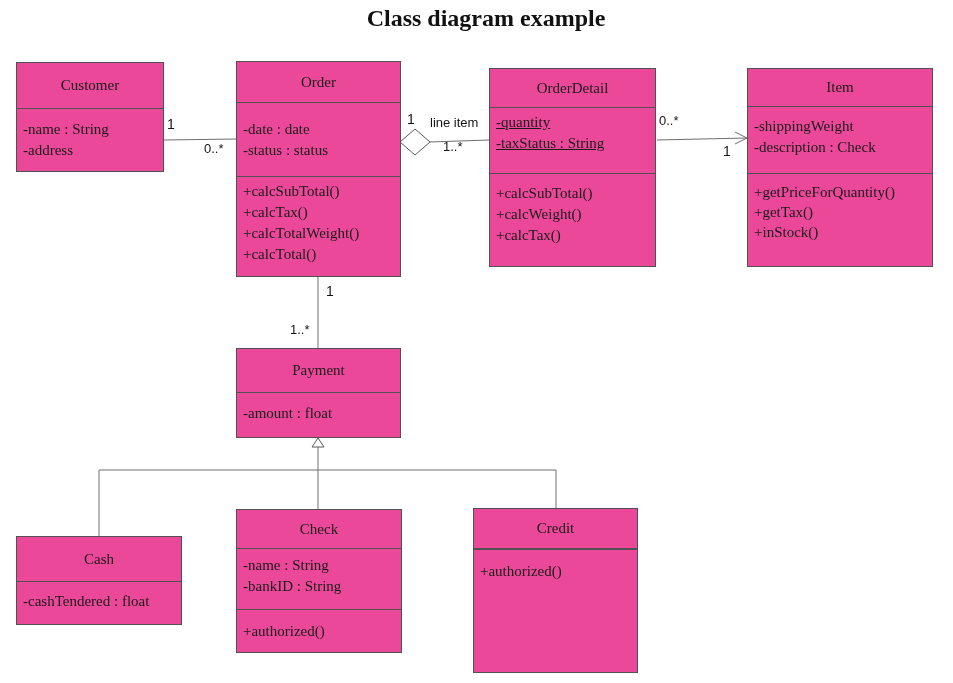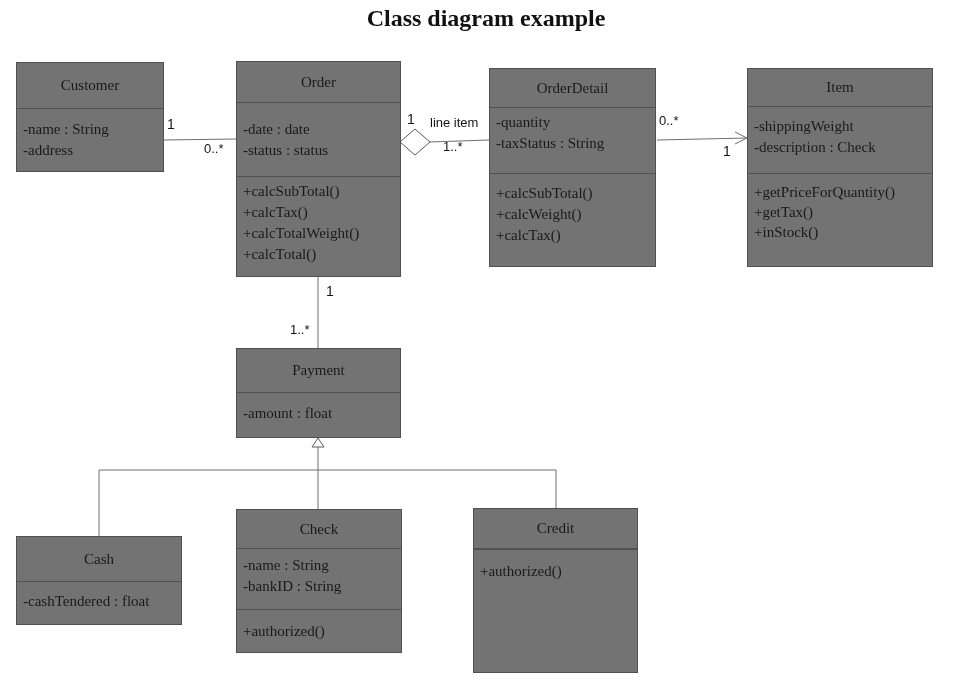--- a/index.html
+++ b/index.html
@@ -6,21 +6,21 @@
   #canvas {
     position:relative; width:953px; height:683px; background:#ffffff;
     overflow:hidden; font-family:"Liberation Serif", serif;
   }
   .diagram-title {
     position:absolute; left:348px; top:5px; width:276px; text-align:center;
     font-family:"Liberation Serif", serif; font-weight:bold; font-size:24px;
     color:#111111; white-space:nowrap;
   }
   .uml-class {
-    position:absolute; background:#737373; border:1px solid #515151;
+    position:absolute; background:#ec4899; border:1px solid #515151;
     box-sizing:border-box; font-size:15px; color:#1a1a1a;
   }
   .uml-title {
     display:flex; align-items:center; justify-content:center;
     border-bottom:1px solid #515151; box-sizing:border-box;
   }
   .uml-sec { box-sizing:border-box; padding-left:6px; line-height:21px; overflow:hidden; }
   .uml-sec.bordered { border-top:1px solid #515151; }
   .mlabel {
     position:absolute; font-family:"Liberation Sans", sans-serif;
@@ -72,21 +72,21 @@
     <div class="uml-sec bordered" style="height:100px; padding-top:4px;">
       <div class="uml-line">+calcSubTotal()</div>
       <div class="uml-line">+calcTax()</div>
       <div class="uml-line">+calcTotalWeight()</div>
       <div class="uml-line">+calcTotal()</div>
     </div>
   </div>
 
   <div class="uml-class" style="left:489px; top:68px; width:167px; height:199px;">
     <div class="uml-title" style="height:39px;">OrderDetail</div>
-    <div class="uml-sec" style="height:65px; padding-top:4px;">
+    <div class="uml-sec" style="height:65px; padding-top:4px;text-decoration:underline;">
       <div class="uml-line">-quantity</div>
       <div class="uml-line">-taxStatus : String</div>
     </div>
     <div class="uml-sec bordered" style="height:93px; padding-top:9px;">
       <div class="uml-line">+calcSubTotal()</div>
       <div class="uml-line">+calcWeight()</div>
       <div class="uml-line">+calcTax()</div>
     </div>
   </div>
 

